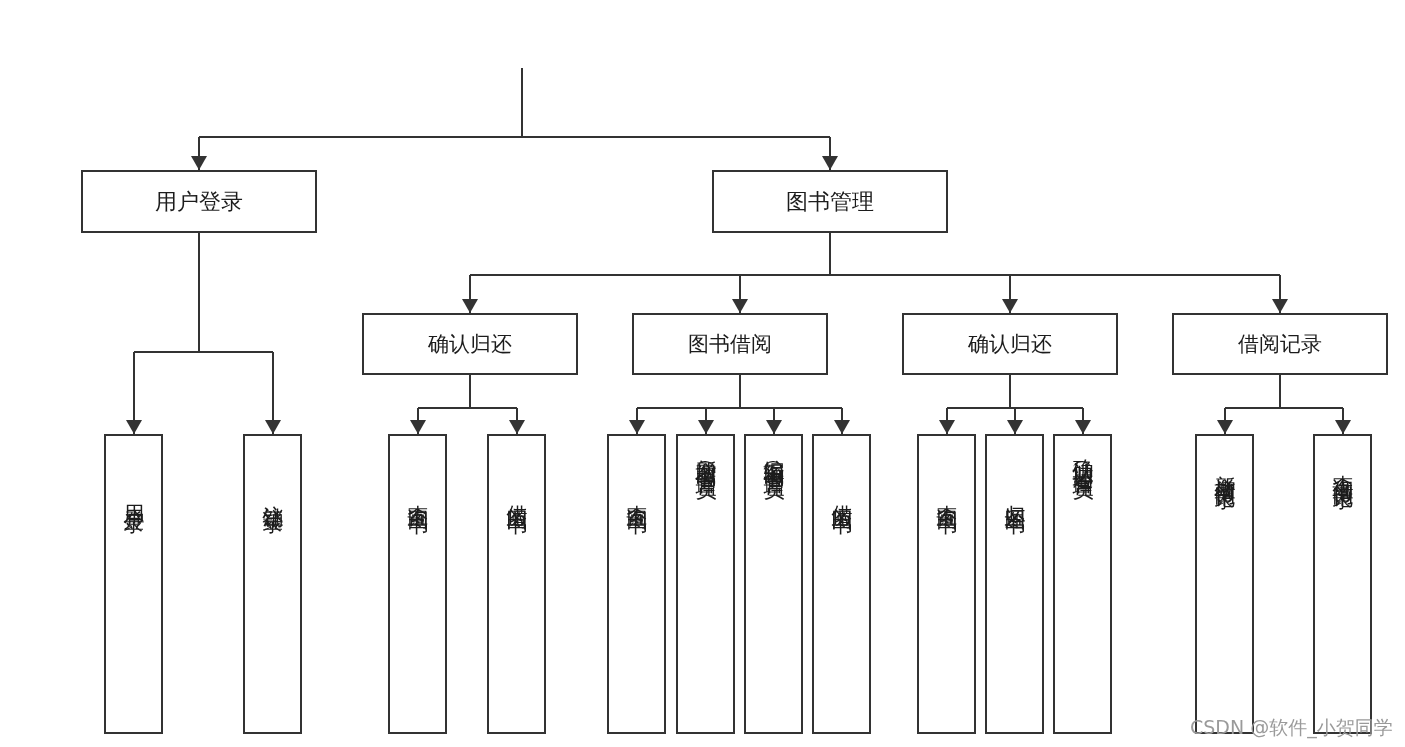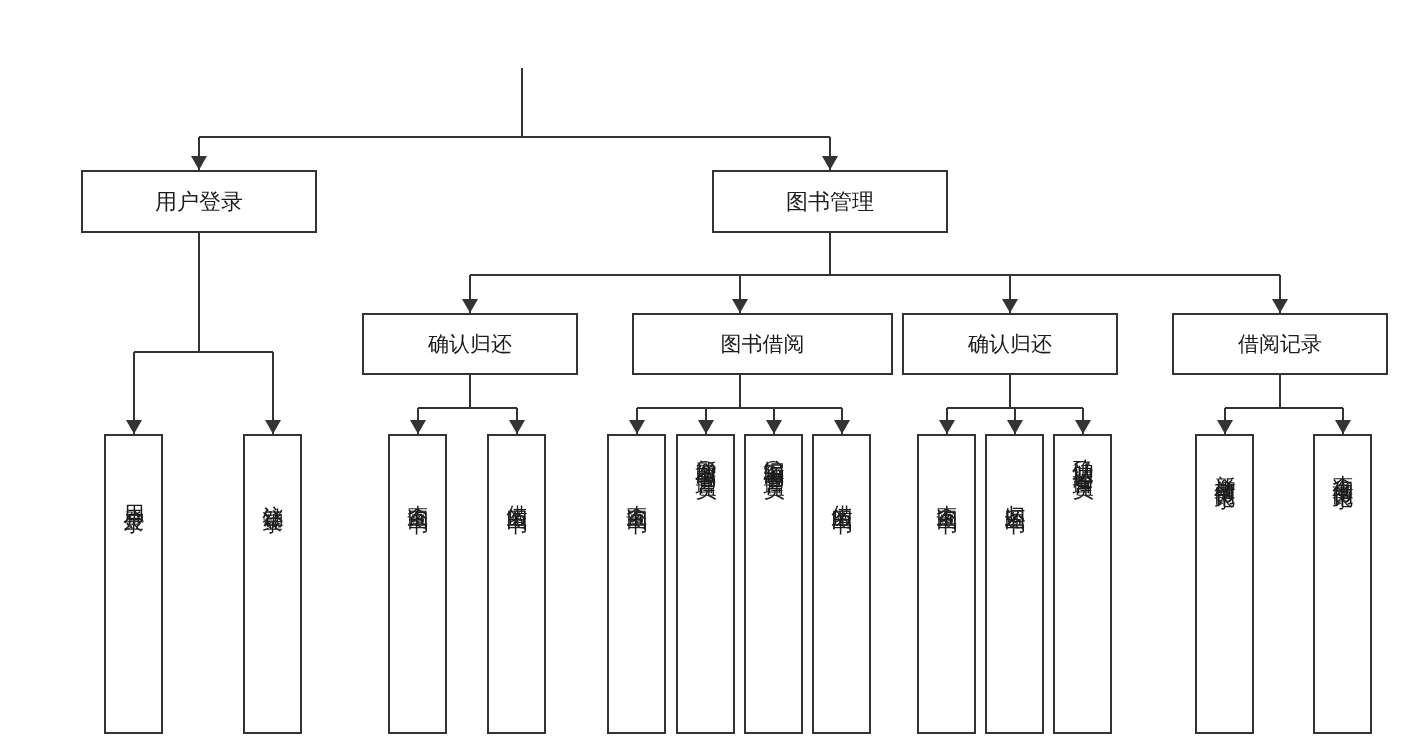--- a/index.html
+++ b/index.html
@@ -145,21 +145,21 @@
   <div id="nodes">
       <div class="node level-2" style="left: 81px; top: 170px; width: 236px; height: 63px;">
         <span class="node-label">用户登录</span>
       </div>
       <div class="node level-2" style="left: 712px; top: 170px; width: 236px; height: 63px; justify-content: center;">
         <span class="node-label">图书管理</span>
       </div>
       <div class="node level-3" style="left: 362px; top: 313px; width: 216px; height: 62px;">
         <span class="node-label">确认归还</span>
       </div>
-      <div class="node level-3" style="left: 632px; top: 313px; width: 261px; height: 62px;">
+      <div class="node level-3" style="left: 632px; top: 313px; width: 196px; height: 62px;">
         <span class="node-label">图书借阅</span>
       </div>
       <div class="node level-3" style="left: 902px; top: 313px; width: 216px; height: 62px;">
         <span class="node-label">确认归还</span>
       </div>
       <div class="node level-3" style="left: 1172px; top: 313px; width: 216px; height: 62px;">
         <span class="node-label">借阅记录</span>
       </div>
       <div class="node leaf" style="left: 104px; top: 434px; width: 59px; height: 300px; padding-top: 52px;">
         <span class="node-label">用户登录</span>
@@ -195,13 +195,14 @@
         <span class="node-label">确认归还（管理员）</span>
       </div>
       <div class="node leaf" style="left: 1195px; top: 434px; width: 59px; height: 300px; padding-top: 22px;">
         <span class="node-label">新增借阅记录</span>
       </div>
       <div class="node leaf" style="left: 1313px; top: 434px; width: 59px; height: 300px; padding-top: 22px;">
         <span class="node-label">查询借阅记录</span>
       </div>
     </div>
 
+  <div id="watermark" style="left: 1190px; top: 715px;">CSDN @软件_小贺同学</div>
 </div>
 
 </body></html>

